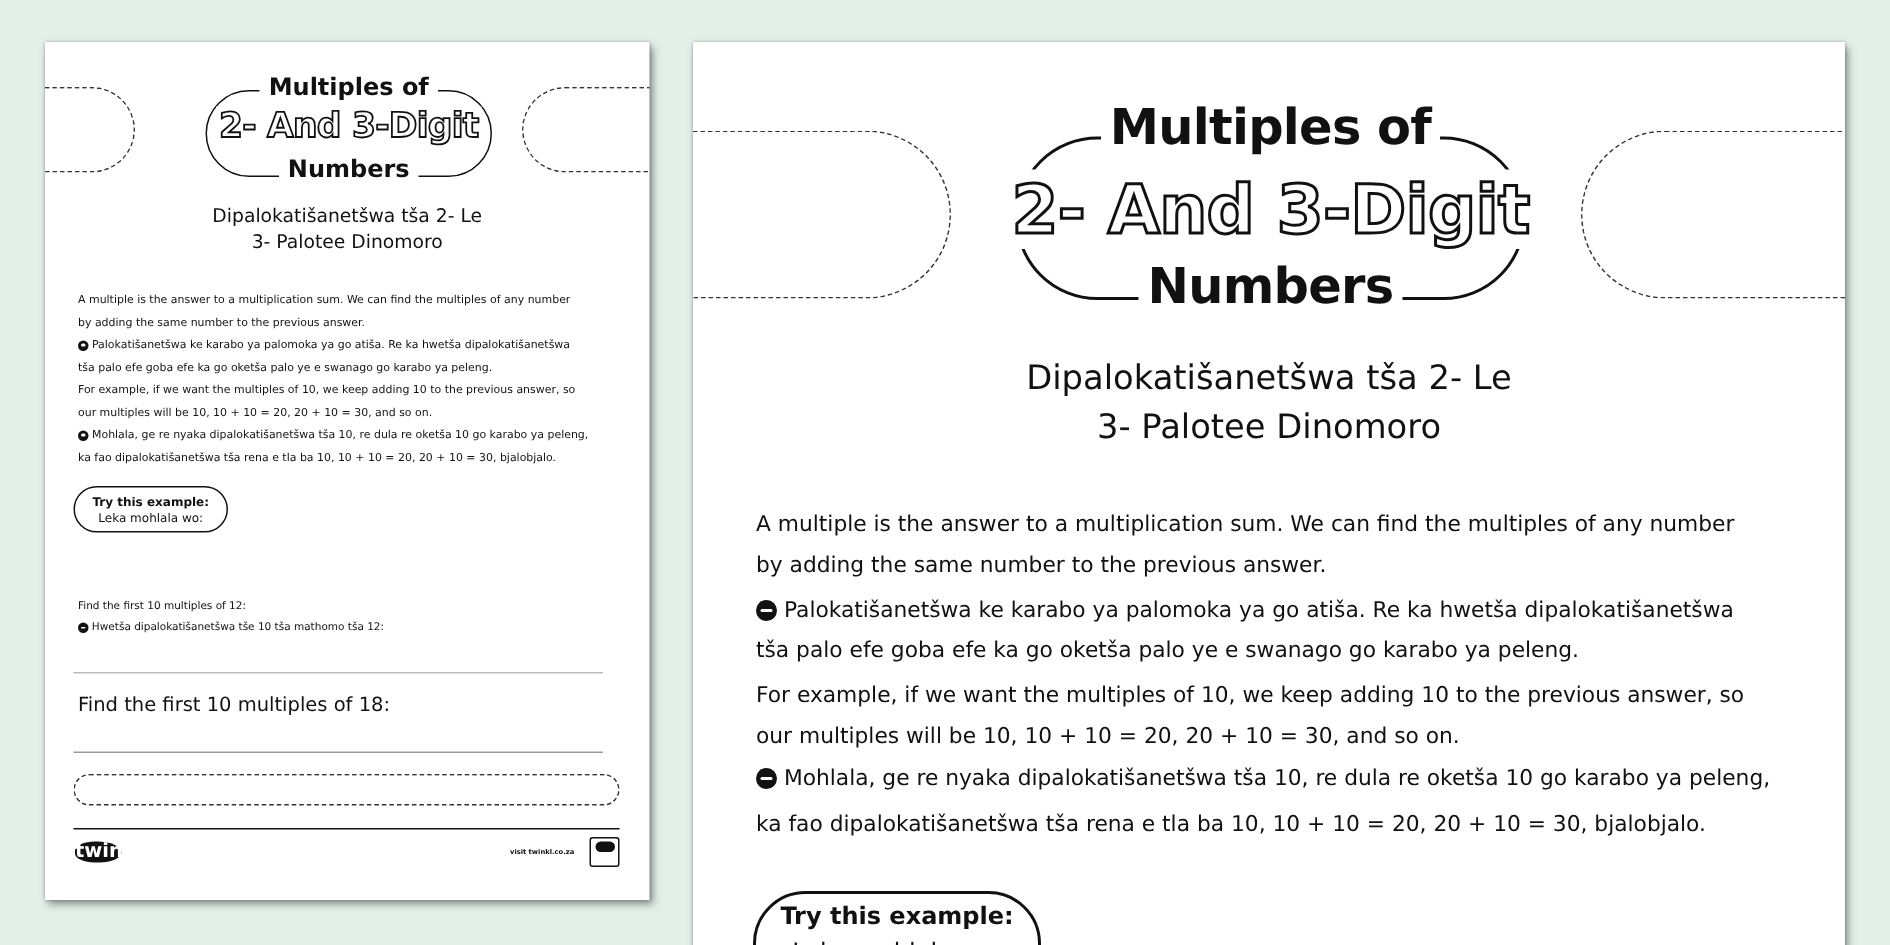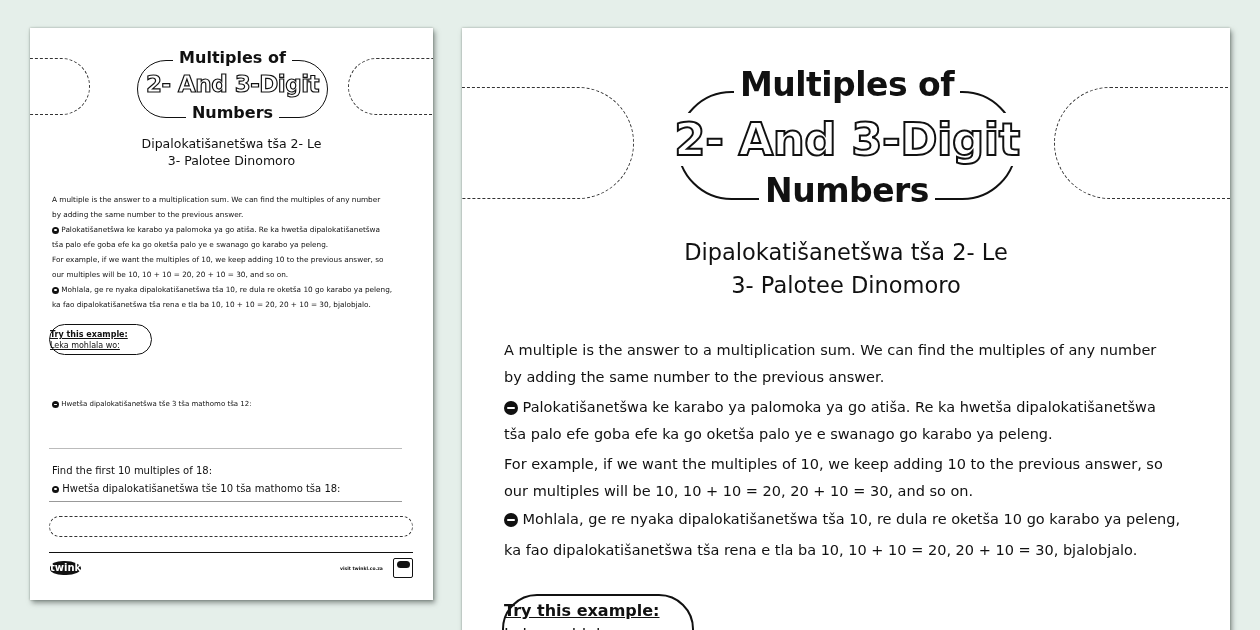--- a/index.html
+++ b/index.html
@@ -66,22 +66,21 @@
     position: absolute;
     left: 22%; right: 22%; top: 42%; height: 16%;
     background: #fff;
     border-radius: 2px;
   }
 
   .try-bubble {
     position: absolute;
     border: 1.5px solid #111;
     border-radius: 999px;
-    text-align: left;
-    text-decoration: underline;
+    text-align: center;
   }
 
   .rule { position: absolute; height: 0; }
   .footer-logo {
     position: absolute;
     background: #111;
     color: #fff;
     border-radius: 45% 55% 50% 45%;
     font-weight: bold;
     text-align: center;
@@ -122,34 +121,34 @@
     <p style="margin-top:2px;"><span class="bullet-icon" style="width:7px;height:7px;"></span> <span>Mohlala, ge re nyaka dipalokatišanetšwa tša 10, re dula re oketša 10 go karabo ya peleng,</span></p>
     <p style="margin-top:2px;">ka fao dipalokatišanetšwa tša rena e tla ba 10, 10 + 10 = 20, 20 + 10 = 30, bjalobjalo.</p>
   </div>
 
   <div class="try-bubble" style="left:19px; top:296px; width:103px; height:31px; font-size:8px; line-height:11px; padding-top:4px;">
     <div style="font-weight:bold;">Try this example:</div>
     <div>Leka mohlala wo:</div>
   </div>
 
   <div class="para" style="left:18px; top:367px; width:370px; font-size:7px; line-height:10px;">
-    <p><span class="bullet-icon" style="width:7px;height:7px;"></span> <span>Hwetša dipalokatišanetšwa tše 3 tša mathomo tša 12:</span></p>
+    <p>Find the first 10 multiples of 12:</p>
+    <p><span class="bullet-icon" style="width:7px;height:7px;"></span> <span>Hwetša dipalokatišanetšwa tše 10 tša mathomo tša 12:</span></p>
   </div>
   <div class="rule" style="left:19px; top:420px; width:353px; border-top:1px solid #bbb;"></div>
 
-  <div class="para" style="left:18px; top:412px; width:370px; font-size:10px; line-height:10px;">
+  <div class="para" style="left:18px; top:412px; width:370px; font-size:13px; line-height:10px;">
     <p style="margin-top:26px;">Find the first 10 multiples of 18:</p>
-    <p style="margin-top:8px;"><span class="bullet-icon" style="width:7px;height:7px;"></span> <span>Hwetša dipalokatišanetšwa tše 10 tša mathomo tša 18:</span></p>
   </div>
   <div class="rule" style="left:19px; top:473px; width:353px; border-top:1px solid #999;"></div>
 
   <div class="dash-side" style="left:19px; top:488px; width:364px; height:21px; border-radius:11px; border-width:1.3px;"></div>
 
   <div class="rule" style="left:19px; top:524px; width:364px; border-top:1.5px solid #111;"></div>
-  <div class="footer-logo" style="left:20px; top:533px; width:31px; height:14px; font-size:10px; line-height:14px;">twinkl</div>
+  <div class="footer-logo" style="left:20px; top:533px; width:31px; height:14px; font-size:13px; line-height:14px;">twinkl</div>
   <div style="position:absolute; left:310px; top:538px; font-size:4.5px; font-weight:bold;">visit twinkl.co.za</div>
   <div class="footer-badge" style="left:363px; top:530px; width:20px; height:20px;">
     <div style="margin:2px auto 0; width:13px; height:7px; background:#111; border-radius:4px;"></div>
   </div>
 </div>
 
 <div class="page" id="page-large">
   <div class="dash-side" style="left:-30px; top:59px; width:202px; height:112px; border-left:none; border-radius:0 56px 56px 0;"></div>
   <div class="dash-side" style="left:592px; top:59px; width:200px; height:112px; border-right:none; border-radius:56px 0 0 56px;"></div>
 

